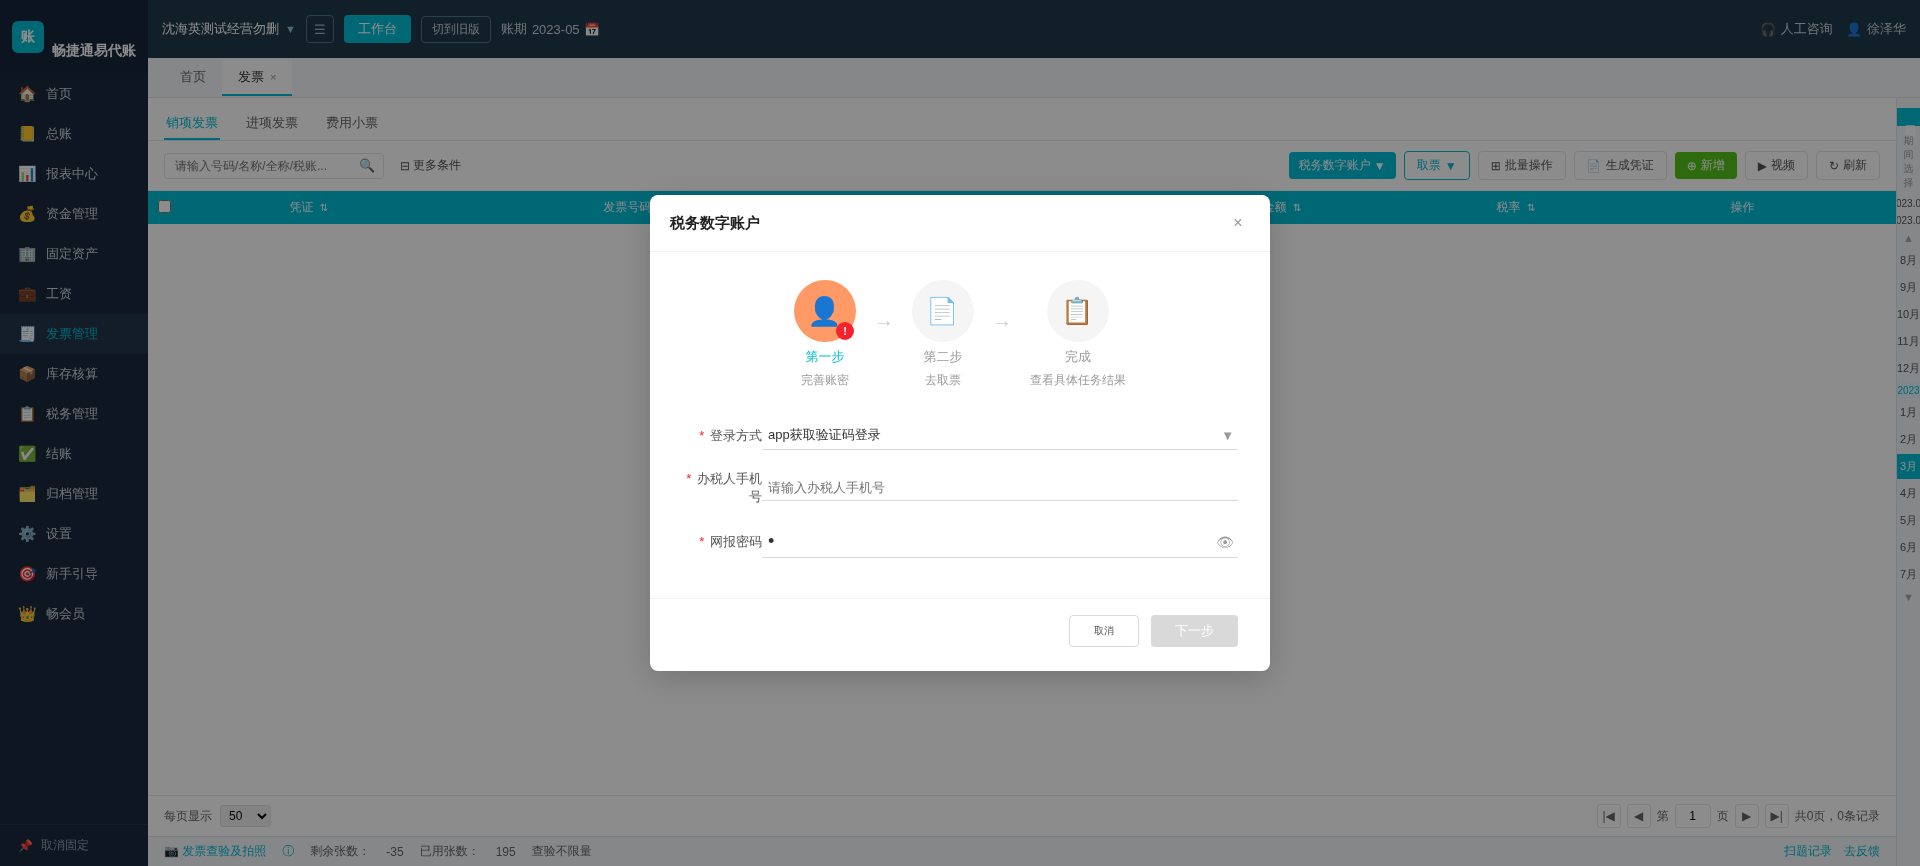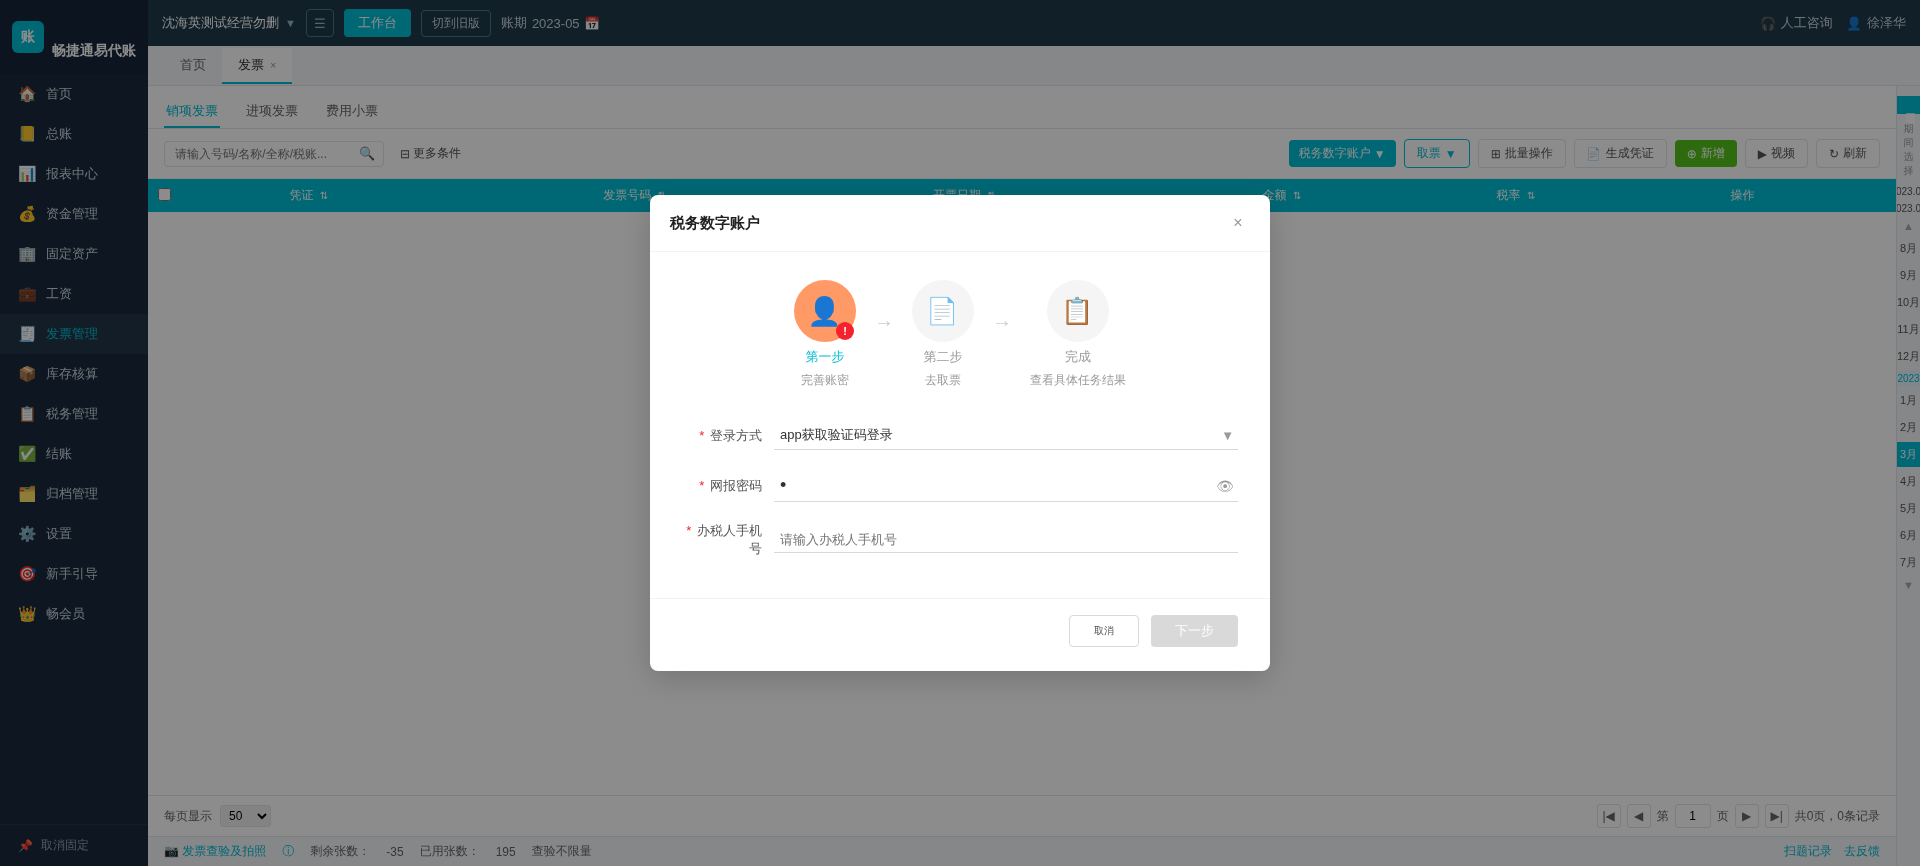--- a/index.html
+++ b/index.html
@@ -49,21 +49,21 @@
       font-size: 12px;
       border-top: 1px solid #243648;
     }
 
     
     .main { flex: 1; display: flex; flex-direction: column; overflow: hidden; }
 
     
     .topbar {
       background: #1e3a4a;
-      height: 46px;
+      height: 58px;
       display: flex;
       align-items: center;
       padding: 0 14px;
       gap: 10px;
       flex-shrink: 0;
     }
     .topbar-company {
       color: white;
       font-size: 13px;
       display: flex; align-items: center; gap: 6px;
@@ -434,21 +434,20 @@
       font-size: 20px;
       padding: 0 18px;
       margin-bottom: 28px;
     }
 
     
     .form-row {
       display: flex;
       align-items: center;
       margin-bottom: 20px;
-      gap: 12px;
     }
     .form-label {
       width: 80px;
       text-align: right;
       color: #555;
       font-size: 13px;
       flex-shrink: 0;
     }
     .form-label .required { color: #f5222d; margin-right: 2px; }
     .form-control {
@@ -813,35 +812,35 @@
         </div>
         <div class="form-select-wrap">
           <span class="form-select-text">app获取验证码登录</span>
           <span class="form-select-arrow">▼</span>
         </div>
       </div>
 
       <div class="form-row">
         <div class="form-label">
           <span class="required">*</span>
+          <span>办税人手机号</span>
+        </div>
+        <input class="form-control" placeholder="请输入办税人手机号" style="">
+      </div>
+
+      <div class="form-row">
+        <div class="form-label">
+          <span class="required">*</span>
           <span>网报密码</span>
         </div>
         <div class="form-pwd-wrap">
           <input type="password" class="form-pwd-input" value="a" style="">
           <span class="form-pwd-eye">👁</span>
         </div>
       </div>
-
-      <div class="form-row">
-        <div class="form-label">
-          <span class="required">*</span>
-          <span>办税人手机号</span>
-        </div>
-        <input class="form-control" placeholder="请输入办税人手机号" style="">
-      </div>
     </div>
 
     <div class="modal-footer">
       <button class="btn-cancel">取消</button>
       <button class="btn-primary-disabled">下一步</button>
     </div>
   </div>
 </div>
 
 </body></html>

